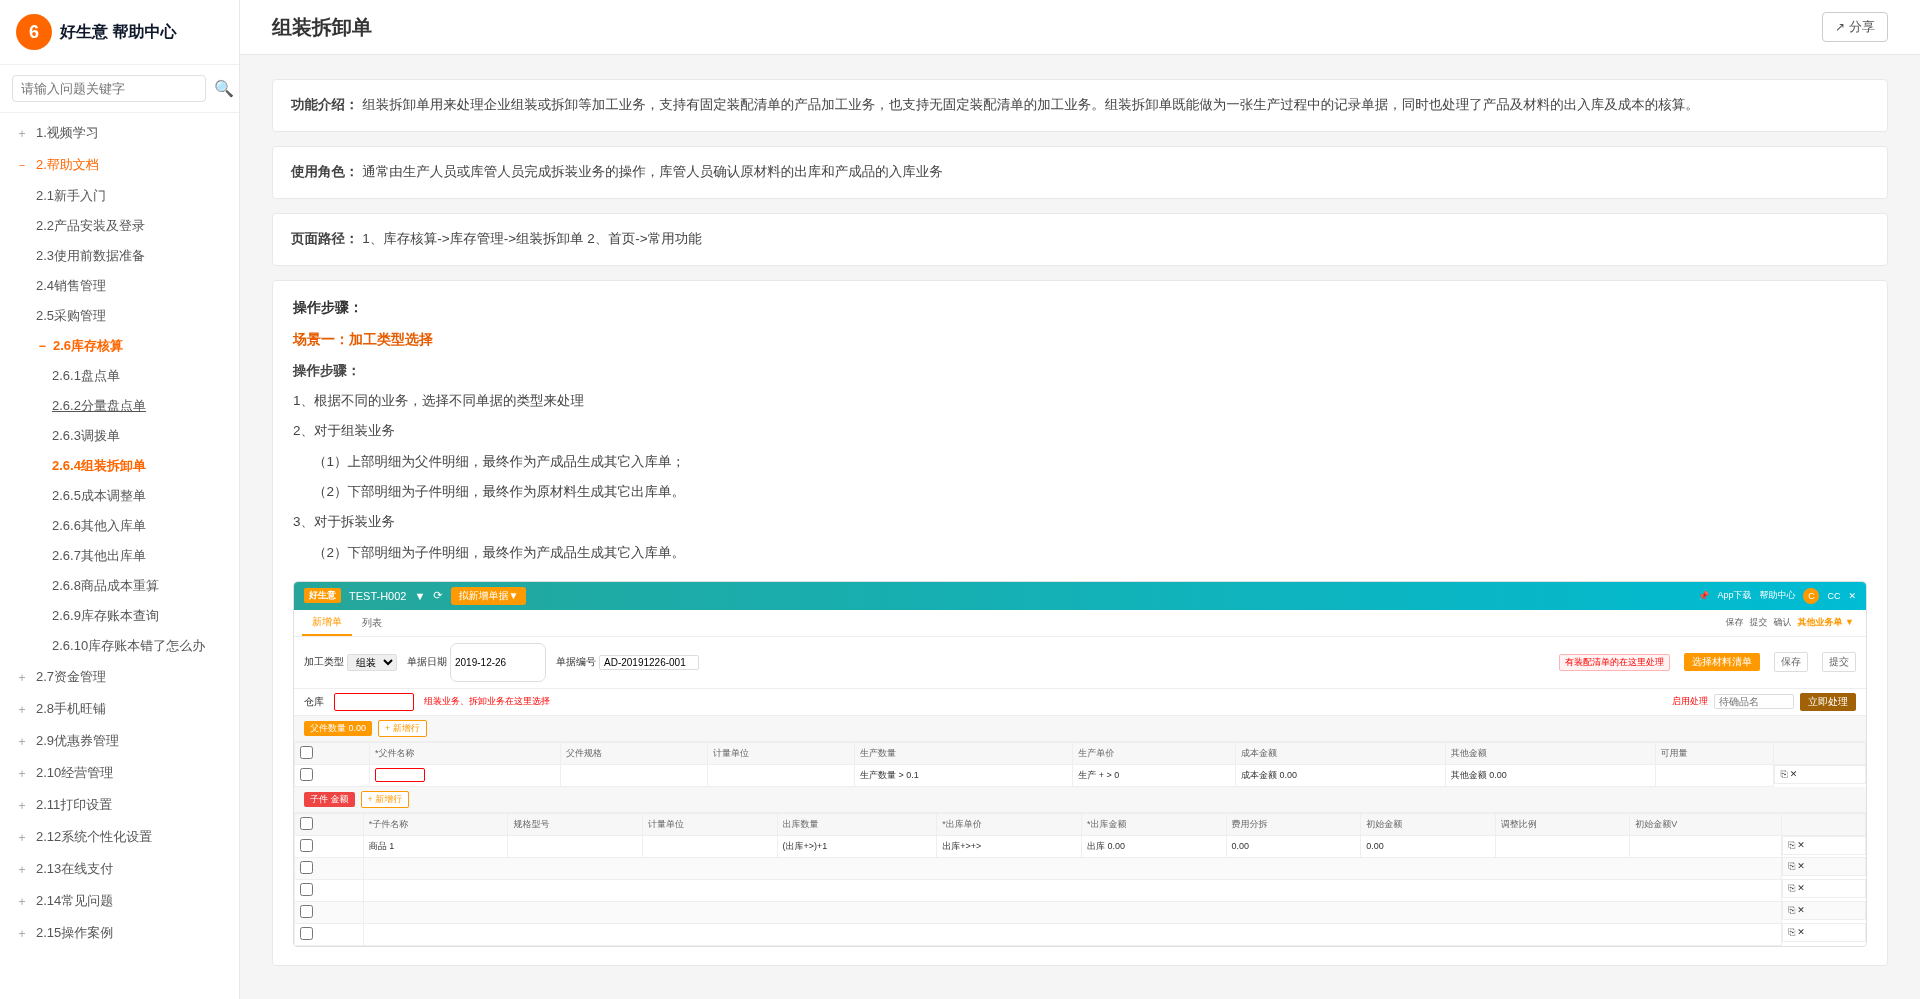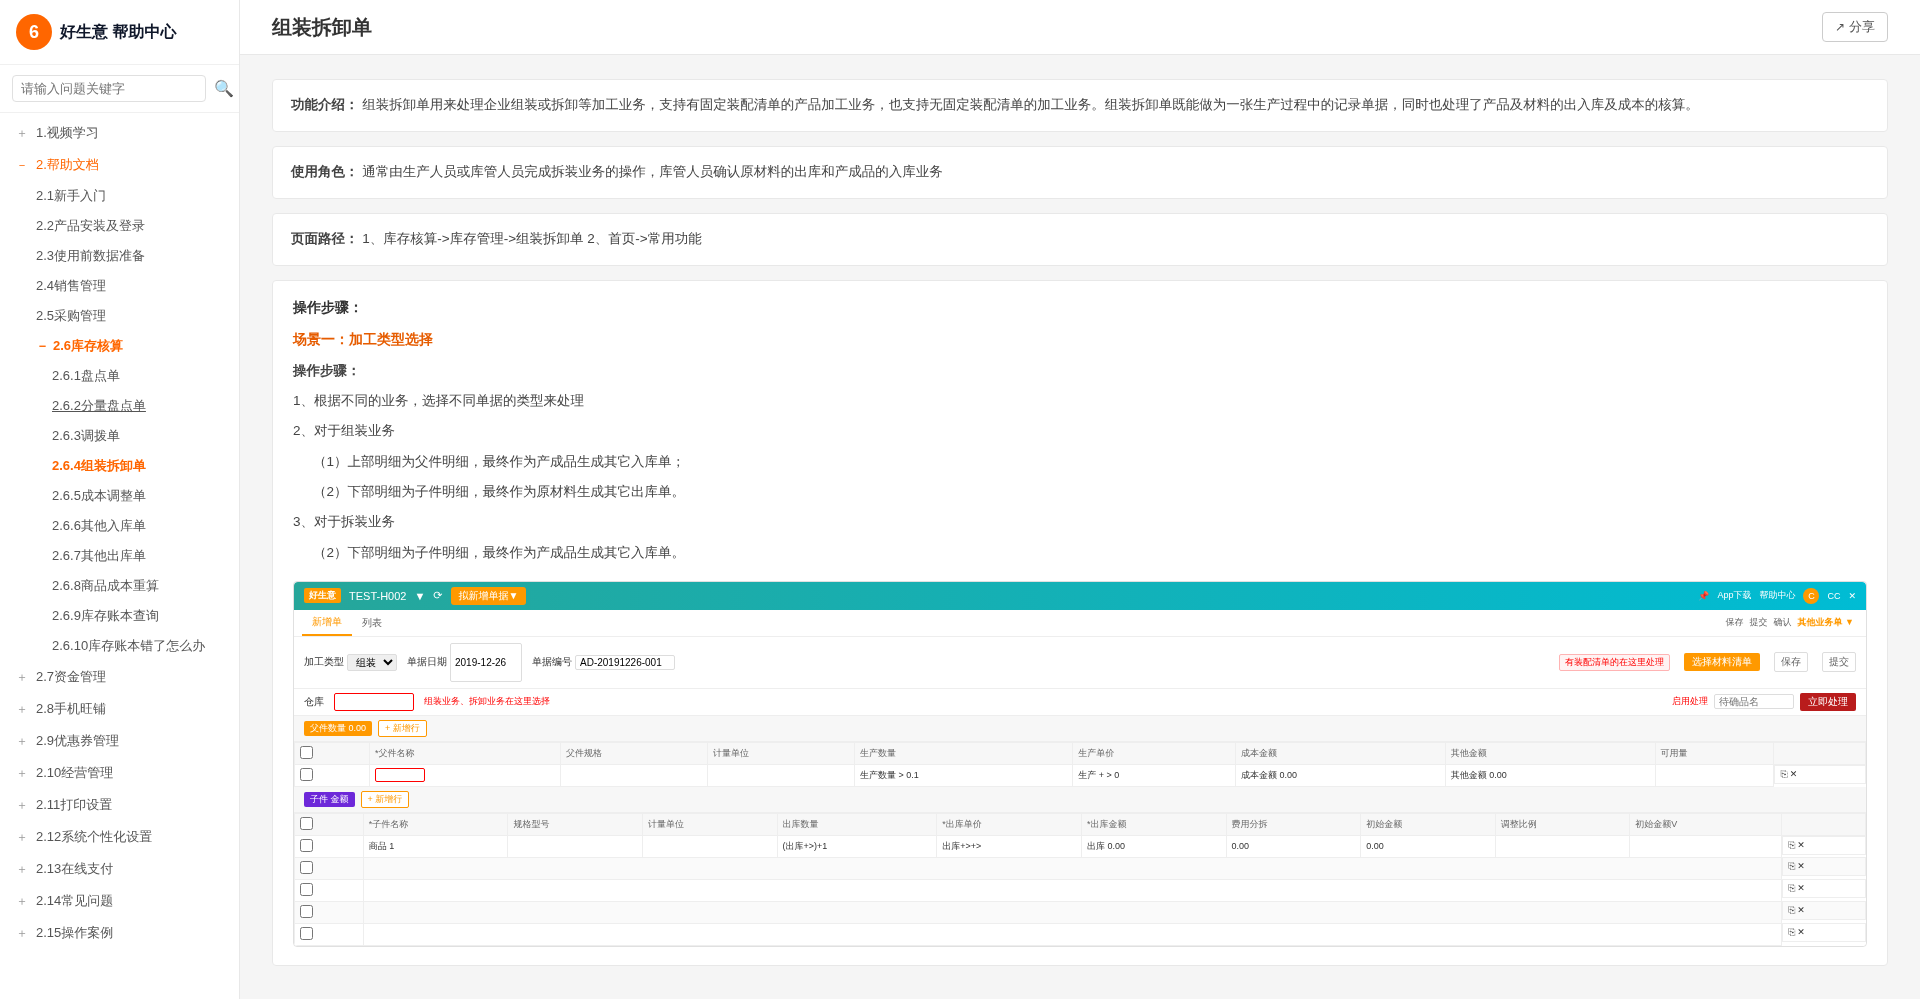--- a/index.html
+++ b/index.html
@@ -446,42 +446,42 @@
           <div style="background:#fff; padding:6px 10px; display:flex; align-items:center; gap:10px; font-size:10px; border-bottom:1px solid #eee; flex-wrap:wrap;">
             <div style="display:flex; align-items:center; gap:3px;">
               <span>加工类型</span>
               <select style="border:1px solid #ddd; border-radius:2px; padding:1px 4px; font-size:10px;">
                 <option>组装</option>
                 <option>拆卸</option>
               </select>
             </div>
             <div style="display:flex; align-items:center; gap:3px;">
               <span>单据日期</span>
-              <input type="text" value="2019-12-26" style="border: 1px solid rgb(221, 221, 221); border-radius: 2px; padding: 13px 4px; font-size: 10px; width: 72px;">
+              <input type="text" value="2019-12-26" style="border: 1px solid rgb(221, 221, 221); border-radius: 7px; padding: 13px 4px; font-size: 10px; width: 96px;">
             </div>
             <div style="display:flex; align-items:center; gap:3px;">
               <span>单据编号</span>
               <input type="text" value="AD-20191226-001" style="border: 1px solid rgb(221, 221, 221); border-radius: 2px; padding: 1px 4px; font-size: 10px; width: 100px;">
             </div>
             <div style="margin-left:auto; display:flex; align-items:center; gap:14px;">
               <span style="color:red; font-size:9px; background:#fff3f3; border:1px solid #ffb3b3; padding:1px 5px; border-radius:2px;">有装配清单的在这里处理</span>
               <button style="background:#f90; color:#fff; border:none; border-radius:2px; padding:2px 8px; font-size:10px; cursor:pointer;">选择材料清单</button>
               <button style="background:#fff; color:#666; border:1px solid #ddd; border-radius:2px; padding:2px 6px; font-size:10px; cursor:pointer;">保存</button>
               <button style="background:#fff; color:#666; border:1px solid #ddd; border-radius:2px; padding:2px 6px; font-size:10px; cursor:pointer;">提交</button>
             </div>
           </div>
 
           <div style="background:#fff; padding:4px 10px; display:flex; align-items:center; gap:10px; font-size:10px; border-bottom:1px solid #eee;">
             <span>仓库</span>
             <div style="border:1px solid red; border-radius:2px; width:80px; height:18px; display:inline-block;"></div>
             <span style="color:red; font-size:9px;">组装业务、拆卸业务在这里选择</span>
             <div style="margin-left:auto; display:flex; align-items:center; gap:6px;">
               <span style="color:red; font-size:9px;">启用处理</span>
               <input type="text" placeholder="待确品名" style="border: 1px solid rgb(221, 221, 221); border-radius: 2px; padding: 1px 4px; font-size: 10px; width: 80px;">
-              <button style="background:#b91c1c; color:#fff; border:none; border-radius:2px; padding:2px 8px; font-size:10px; cursor:pointer;">立即处理</button>
+              <button style="background:#a16207; color:#fff; border:none; border-radius:2px; padding:2px 8px; font-size:10px; cursor:pointer;">立即处理</button>
             </div>
           </div>
 
           <div style="background:#f7f7f7; padding:4px 10px; font-size:10px; border-bottom:1px solid #eee; display:flex; align-items:center; gap:6px;">
             <span style="background:#f90; color:#fff; padding:1px 6px; border-radius:2px; font-size:9px;">父件数量 0.00</span>
             <button style="background:#fff; color:#f90; border:1px solid #f90; border-radius:2px; padding:1px 6px; font-size:9px; cursor:pointer;">+ 新增行</button>
           </div>
 
           <div style="overflow-x:auto; background:#fff;">
             <table class="fs-table">
@@ -515,21 +515,21 @@
                   <td style="display:flex;gap:2px;">
                     <span style="font-size:9px;cursor:pointer;">⎘</span>
                     <span style="font-size:9px;cursor:pointer;">✕</span>
                   </td>
                 </tr>
               </tbody>
             </table>
           </div>
 
           <div style="background:#f7f7f7; padding:4px 10px; font-size:10px; border-bottom:1px solid #eee; display:flex; align-items:center; gap:6px;">
-            <span style="background:#6d28d9; color:#fff; padding:1px 6px; border-radius:2px; font-size:9px;">子件 金额</span>
+            <span style="background:#ef4444; color:#fff; padding:1px 6px; border-radius:2px; font-size:9px;">子件 金额</span>
             <button style="background:#fff; color:#f90; border:1px solid #f90; border-radius:2px; padding:1px 6px; font-size:9px; cursor:pointer;">+ 新增行</button>
           </div>
 
           <div style="overflow-x:auto; background:#fff; position:relative;">
             <table class="fs-table">
               <thead>
                 <tr>
                   <th><input type="checkbox" style=""></th>
                   <th>*子件名称</th>
                   <th>规格型号</th>

